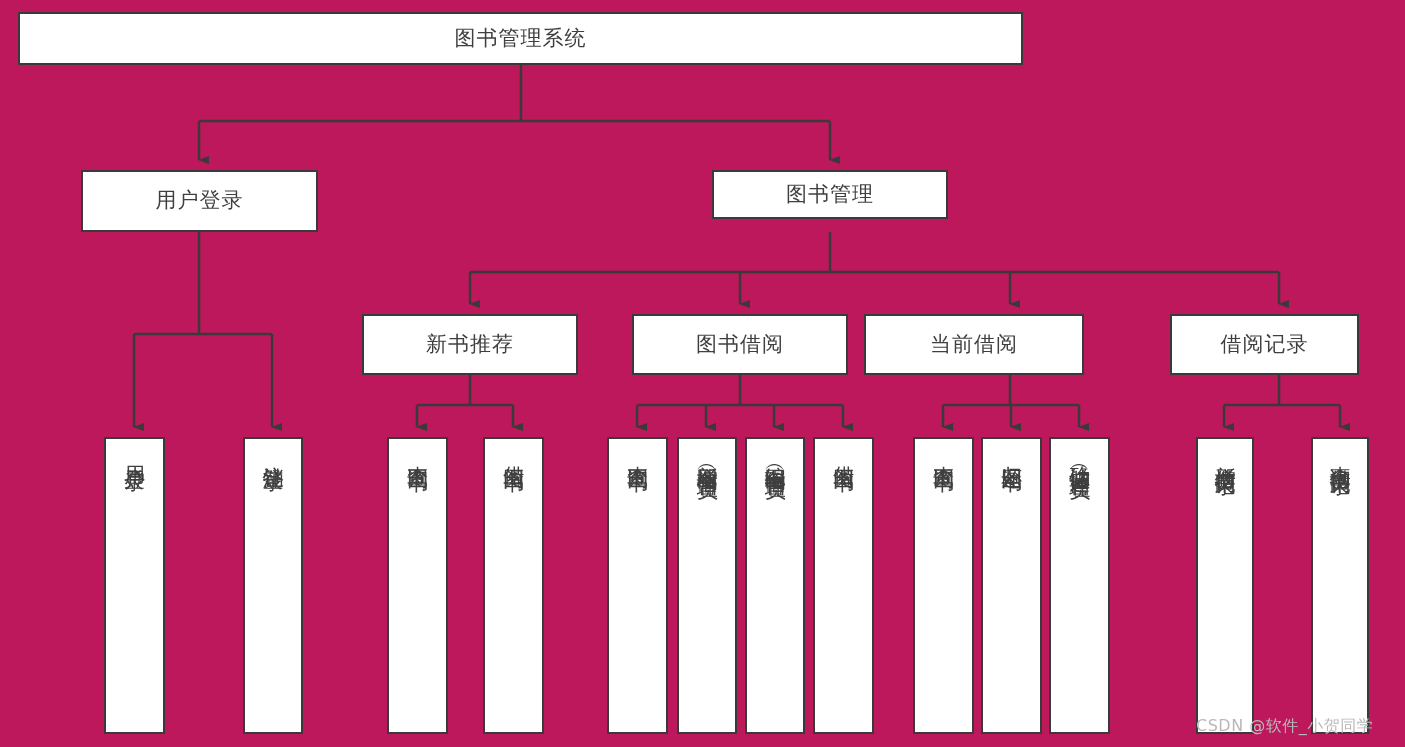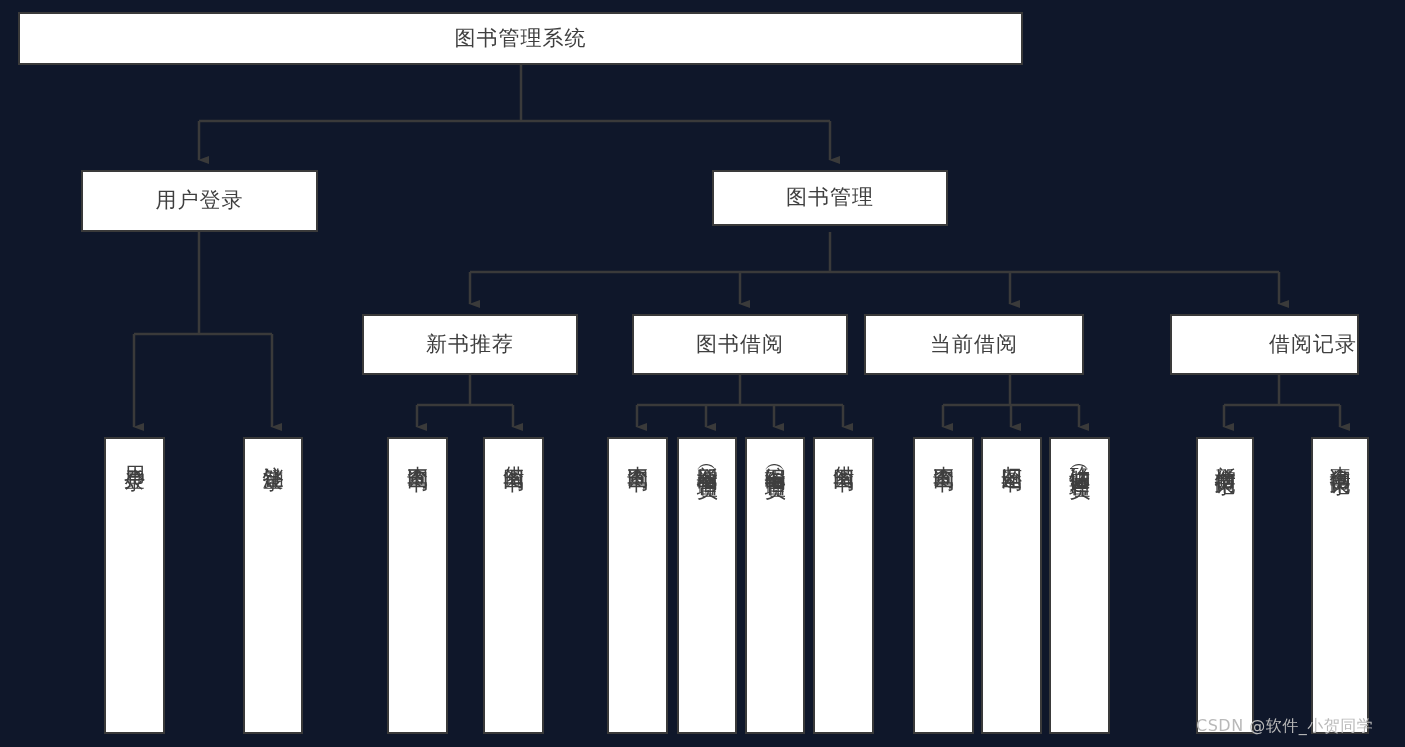--- a/index.html
+++ b/index.html
@@ -8,21 +8,21 @@
     padding: 0;
     background: #ffffff;
   }
   body {
     font-family: "DejaVu Sans", "Liberation Sans", sans-serif;
   }
   #diagram-root {
     position: relative;
     width: 1405px;
     height: 747px;
-    background: #0f172a;
+    background: #be185d;
     overflow: hidden;
   }
   #wires {
     position: absolute;
     left: 0;
     top: 0;
     width: 1405px;
     height: 747px;
     pointer-events: none;
   }
@@ -125,34 +125,34 @@
     </g>
   </svg>
 
   <div class="node node-h" style="left:18px; top:12px; width:1005px; height:53px;">
     <span>图书管理系统</span>
   </div>
 
   <div class="node node-h" style="left:81px; top:170px; width:237px; height:62px;">
     <span>用户登录</span>
   </div>
-  <div class="node node-h" style="left:712px; top:170px; width:236px; height:56px;">
+  <div class="node node-h" style="left:712px; top:170px; width:236px; height:49px;">
     <span>图书管理</span>
   </div>
 
   <div class="node node-h" style="left:632px; top:314px; width:216px; height:61px;">
     <span>图书借阅</span>
   </div>
   <div class="node node-h" style="left:362px; top:314px; width:216px; height:61px;">
     <span>新书推荐</span>
   </div>
   <div class="node node-h" style="left:864px; top:314px; width:220px; height:61px;">
     <span>当前借阅</span>
   </div>
-  <div class="node node-h" style="left:1170px; top:314px; width:189px; height:61px;justify-content:flex-end;">
+  <div class="node node-h" style="left:1170px; top:314px; width:189px; height:61px;">
     <span>借阅记录</span>
   </div>
 
   <div class="node node-v" style="left:104px; top:437px; width:61px; height:297px;">
     <span class="vtext">用户登录</span>
   </div>
   <div class="node node-v" style="left:243px; top:437px; width:60px; height:297px;">
     <span class="vtext">注销登录</span>
   </div>
 

